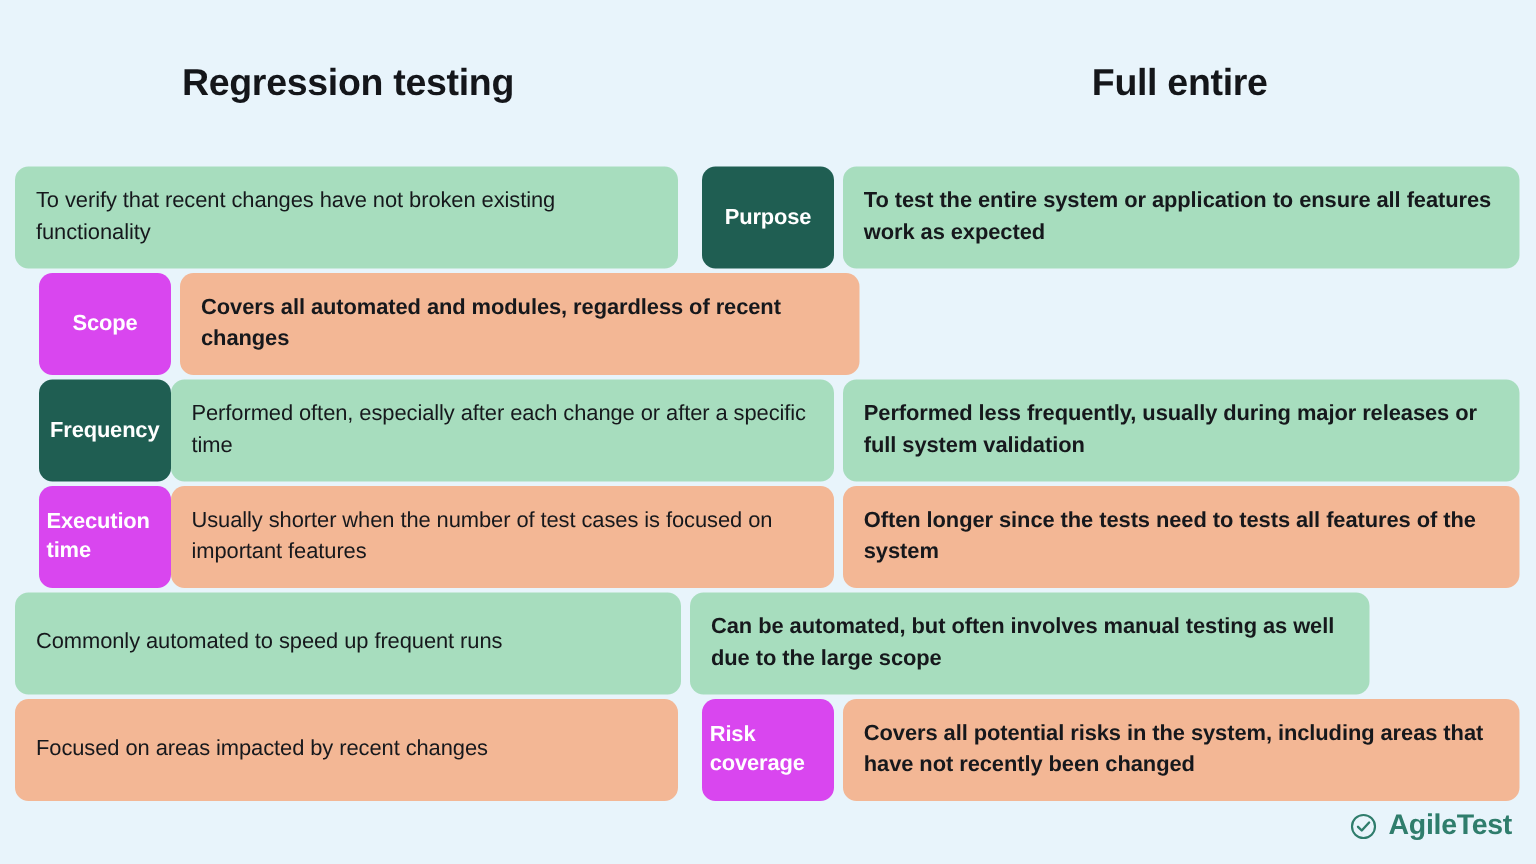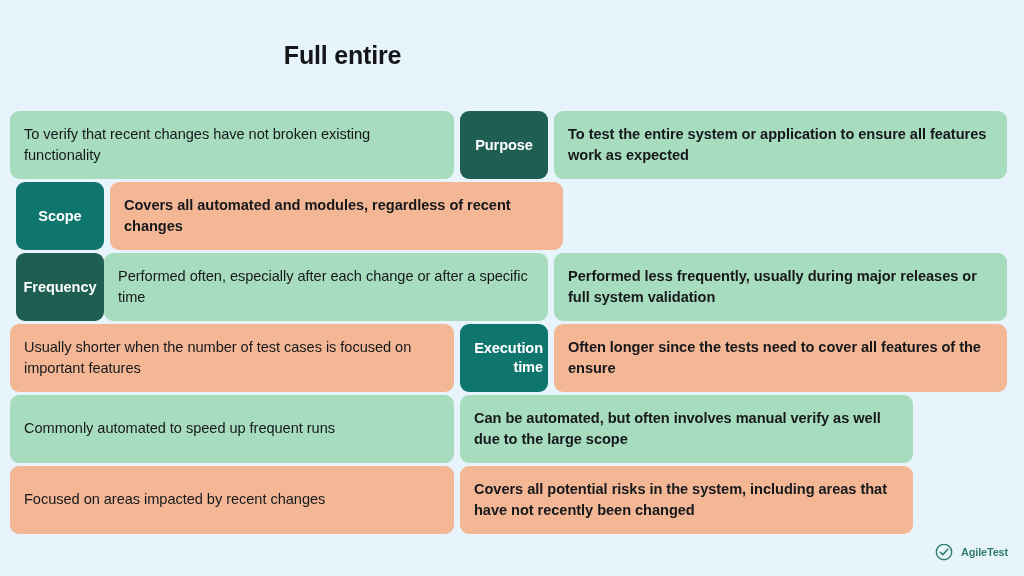--- a/index.html
+++ b/index.html
@@ -65,95 +65,97 @@
     padding: 8px 14px;
     font-size: 14.6px;
     line-height: 1.45;
     color: #16181c;
     letter-spacing: -0.05px;
   }
   .cell.left  { width: 444px; }
   .cell.right { width: 453px; margin-left: 6px; font-weight: bold; }
   .cell.mid {
     width: 88px;
-    margin-left: 6px;
+    margin-left: 16px;
     justify-content: center;
-    text-align: right;
+    text-align: left;
     color: #ffffff;
     font-size: 14.6px;
     font-weight: bold;
     line-height: 1.3;
     padding: 4px 5px;
     letter-spacing: -0.1px;
   }
 
   
   .tone-green-side  { background: #a7ddbe; }
   .tone-green-mid   { background: #1f5e52; }
   .tone-orange-side { background: #f3b795; }
-  .tone-orange-mid  { background: #0f766e; }
+  .tone-orange-mid  { background: #d946ef; }
 
   
   .footer {
     position: absolute;
     right: 16px;
     bottom: 14px;
     display: flex;
     align-items: center;
     gap: 7px;
   }
   .check-icon {
     width: 20px;
     height: 20px;
     display: block;
   }
   .logo-text {
-    font-size: 11px;
+    font-size: 19px;
     color: #2f7d6c;
     letter-spacing: -0.2px;
     font-weight: 600;
   }
   .logo-text .bold { font-weight: bold; }
 </style>
 </head>
 <body>
 
 <div class="infographic">
 
   <div class="headings">
+    <div class="heading left">Regression testing</div>
     <div class="heading mid"></div>
     <div class="heading right">Full entire</div>
   </div>
 
   <div class="table">
       <div class="row">
         <div class="cell side left tone-green-side">To verify that recent changes have not broken existing functionality</div>
         <div class="cell mid tone-green-mid">Purpose</div>
         <div class="cell side right tone-green-side">To test the entire system or application to ensure all features work as expected</div>
       </div>
       <div class="row">
         <div class="cell mid tone-orange-mid">Scope</div>
         <div class="cell side right tone-orange-side">Covers all automated and modules, regardless of recent changes</div>
       </div>
       <div class="row">
         <div class="cell mid tone-green-mid">Frequency</div>
         <div class="cell side left tone-green-side">Performed often, especially after each change or after a specific time</div>
         <div class="cell side right tone-green-side">Performed less frequently, usually during major releases or full system validation</div>
       </div>
       <div class="row">
+        <div class="cell mid tone-orange-mid">Execution time</div>
         <div class="cell side left tone-orange-side">Usually shorter when the number of test cases is focused on important features</div>
-        <div class="cell mid tone-orange-mid">Execution time</div>
-        <div class="cell side right tone-orange-side">Often longer since the tests need to cover all features of the ensure</div>
+        <div class="cell side right tone-orange-side">Often longer since the tests need to tests all features of the system</div>
       </div>
       <div class="row">
         <div class="cell side left tone-green-side">Commonly automated to speed up frequent runs</div>
-        <div class="cell side right tone-green-side">Can be automated, but often involves manual verify as well due to the large scope</div>
+        <div class="cell side right tone-green-side">Can be automated, but often involves manual testing as well due to the large scope</div>
       </div>
       <div class="row">
         <div class="cell side left tone-orange-side">Focused on areas impacted by recent changes</div>
+        <div class="cell mid tone-orange-mid">Risk coverage</div>
         <div class="cell side right tone-orange-side">Covers all potential risks in the system, including areas that have not recently been changed</div>
       </div>
     </div>
 
   <div class="footer">
     <span class="check-icon-wrap">
       <svg class="check-icon" viewBox="0 0 24 24" fill="none" aria-hidden="true">
         <circle cx="12" cy="12" r="9.2" stroke="#2f7d6c" stroke-width="1.7"></circle>
         <path d="M7.6 12.3 L10.6 15.2 L16.5 8.8" stroke="#2f7d6c" stroke-width="1.9" stroke-linecap="round" stroke-linejoin="round"></path>
       </svg>

